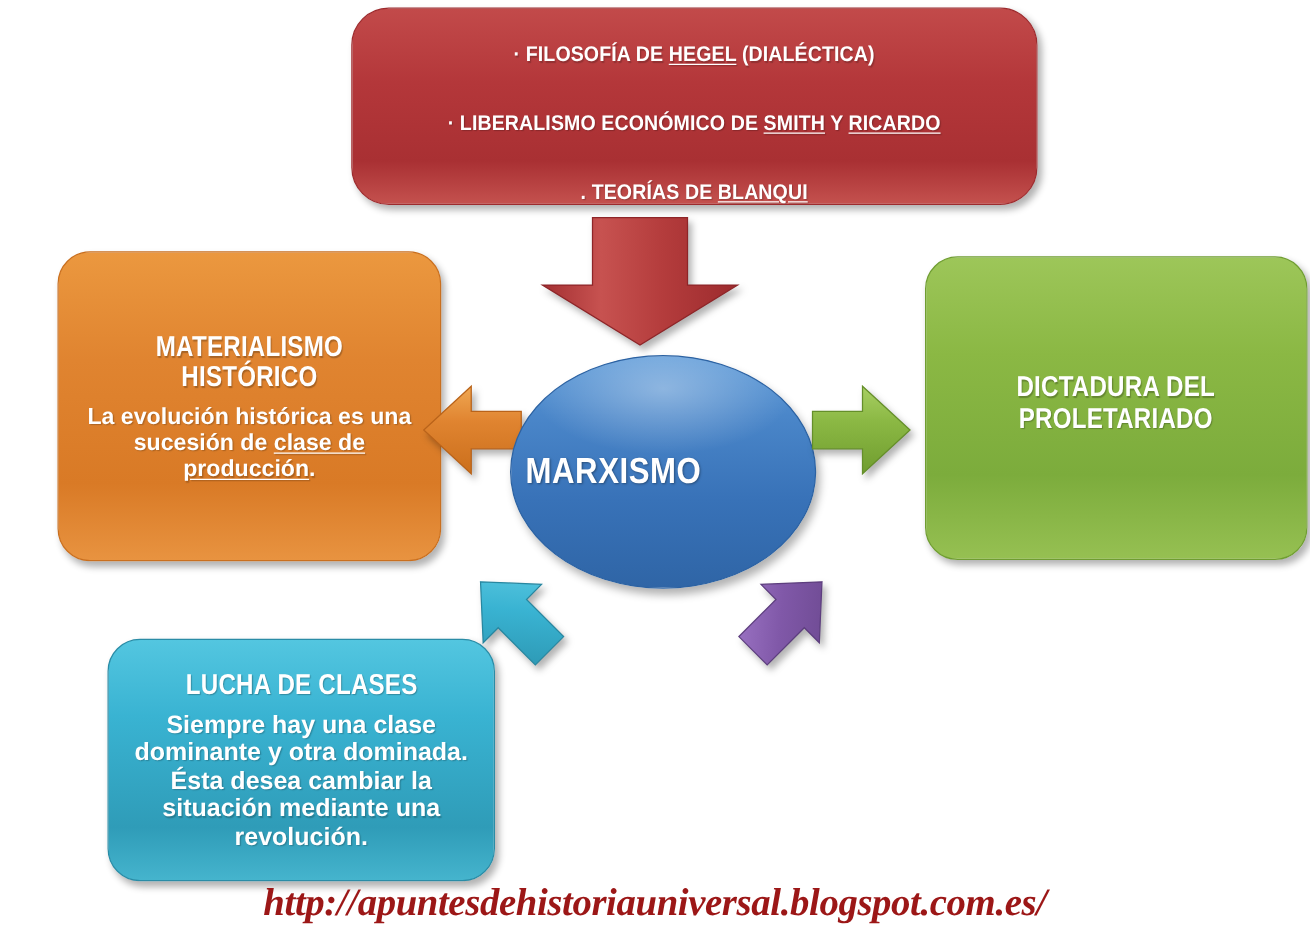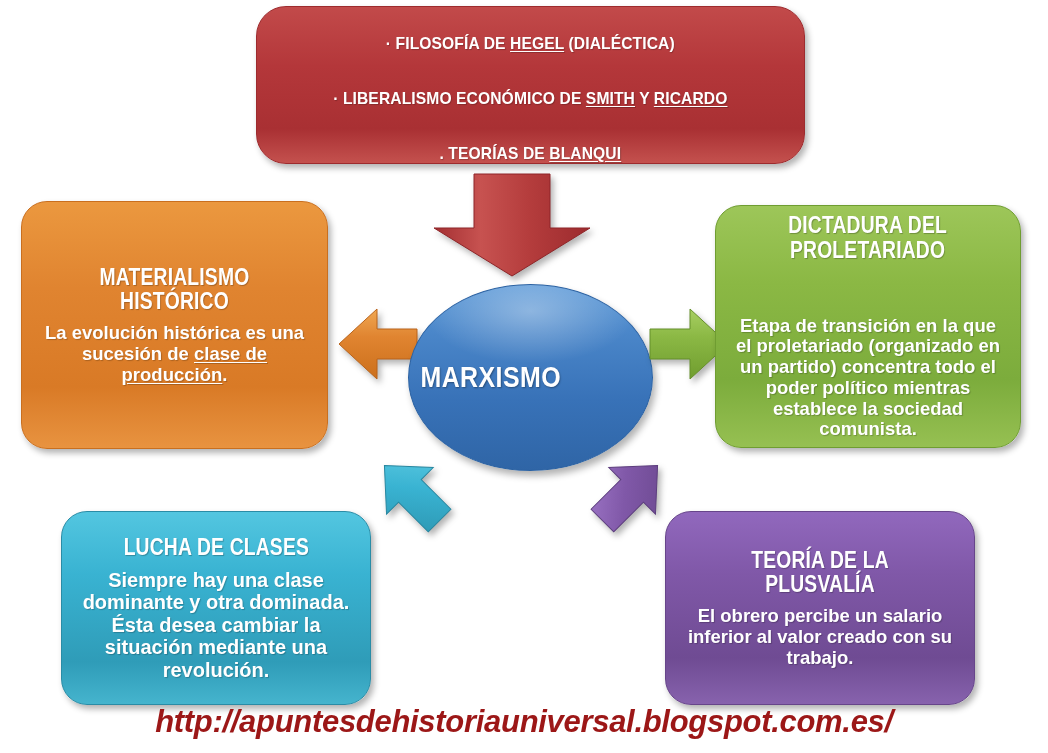--- a/index.html
+++ b/index.html
@@ -17,20 +17,21 @@
     display:flex;
     flex-direction:column;
     align-items:center;
     justify-content:center;
     text-align:center;
     color:#ffffff;
     border-radius:26px;
     padding:6px 14px;
     box-shadow:3px 4px 6px rgba(0,0,0,.30);
     overflow:hidden;
+    margin-left:25px;
   }
   .box .ttl{
     font-weight:bold;
     letter-spacing:.2px;
     text-shadow:1px 1px 1px rgba(0,0,0,.25);
     transform:scaleX(.84);
     line-height:1.08;
     white-space:pre-line;
   }
   .box .bdy{
@@ -112,21 +113,21 @@
   #arrow-left-orange{left:337px;top:303px;width:82px;height:82px;}
   #arrow-right-green{left:648px;top:303px;width:82px;height:82px;}
   #arrow-dl-cyan{left:365px;top:446px;width:94px;height:94px;}
   #arrow-dr-purple{left:583px;top:446px;width:94px;height:94px;}
 
   
   #site-url{
     position:absolute;left:0;top:704px;width:1048px;
     text-align:center;
     color:#9c1717;
-    font-family:Liberation Sans, sans-serif;
+    font-family:Liberation Serif, serif;
     font-style:italic;font-weight:bold;
     font-size:31px;
     letter-spacing:-.3px;
   }
 </style>
 </head>
 <body>
 
 <div id="canvas">
 
@@ -177,21 +178,20 @@
         <stop offset="40%" stop-color="#8bb844"></stop>
         <stop offset="100%" stop-color="#709d2f"></stop>
       </linearGradient>
     </defs>
     <polygon points="80,41 42,6 42,26 2,26 2,56 42,56 42,76" fill="url(#gGr)" stroke="#658f2a" stroke-width="1"></polygon>
   </svg>
 
   <div class="box" id="green-box">
     <div class="ttl">DICTADURA DEL
 PROLETARIADO</div>
-    <div class="bdy">Etapa de transición en la que el proletariado (organizado en un partido) concentra todo el poder político mientras establece la sociedad comunista.</div>
   </div>
 
   <svg class="arrow" id="arrow-dl-cyan" viewBox="0 0 94 94">
     <defs>
       <linearGradient id="gCy" x1="0" y1="0" x2="1" y2="1">
         <stop offset="0%" stop-color="#62cde4"></stop>
         <stop offset="45%" stop-color="#39b3d2"></stop>
         <stop offset="100%" stop-color="#2b93ae"></stop>
       </linearGradient>
     </defs>
@@ -211,20 +211,16 @@
     <g transform="rotate(-45 47 47)">
       <polygon points="86,47 50,14 50,31 8,31 8,63 50,63 50,80" fill="url(#gPu)" stroke="#5d3e7e" stroke-width="1"></polygon>
     </g>
   </svg>
 
   <div class="box" id="cyan-box">
     <div class="ttl">LUCHA DE CLASES</div>
     <div class="bdy">Siempre hay una clase dominante y otra dominada. Ésta desea cambiar la situación mediante una revolución.</div>
   </div>
 
-  <div class="box" id="purple-box">
-    <div class="ttl">TEORÍA DE LA PLUSVALÍA</div>
-    <div class="bdy">El obrero percibe un salario inferior al valor creado con su trabajo.</div>
-  </div>
 
   <div id="site-url">http://apuntesdehistoriauniversal.blogspot.com.es/</div>
 
 </div>
 
 </body></html>

